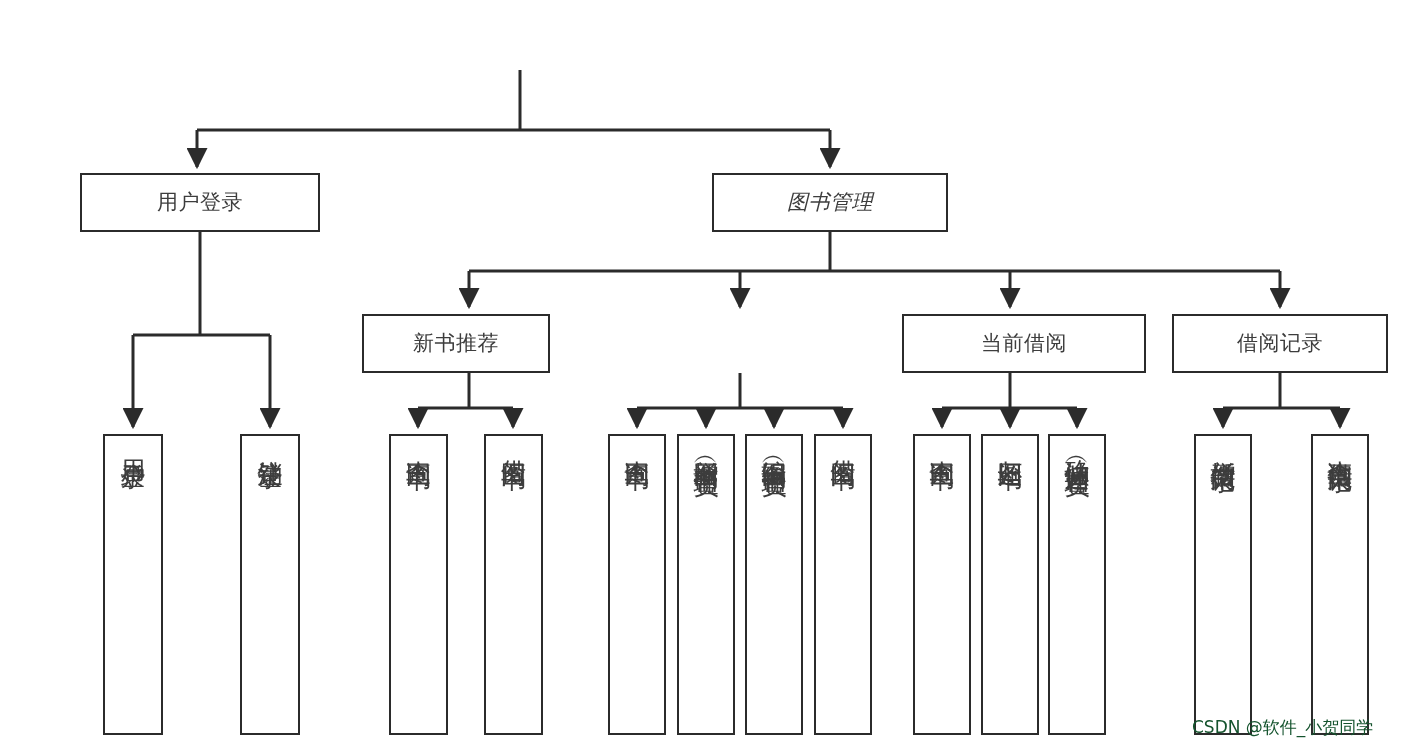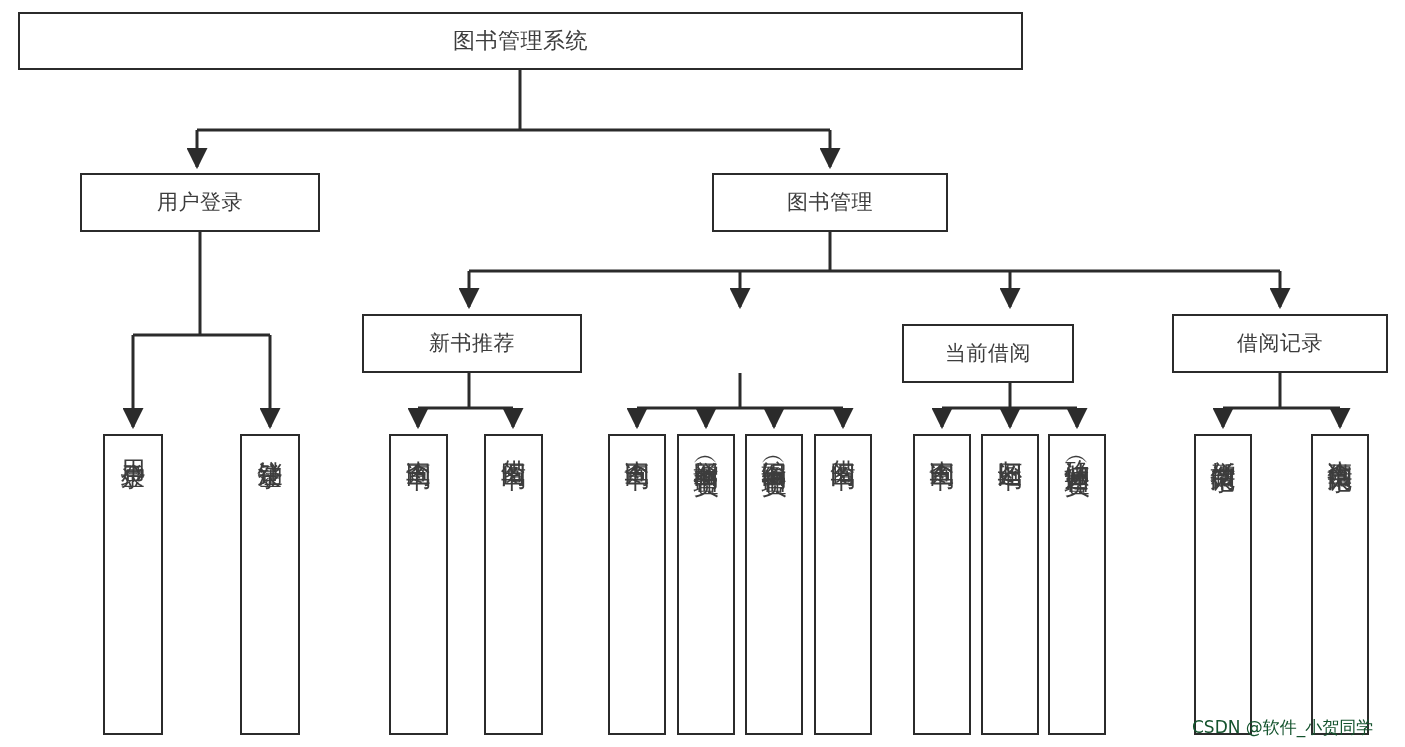--- a/index.html
+++ b/index.html
@@ -124,35 +124,32 @@
       <path d="M 1010 408 L 1010 427" marker-end="url(#arrow)"></path>
       <path d="M 1077 408 L 1077 427" marker-end="url(#arrow)"></path>
 
       <path d="M 1280 373 L 1280 408"></path>
       <path d="M 1223 408 L 1340 408"></path>
       <path d="M 1223 408 L 1223 427" marker-end="url(#arrow)"></path>
       <path d="M 1340 408 L 1340 427" marker-end="url(#arrow)"></path>
     </g>
   </svg>
 
-  <div class="node horiz root" style="left:18px; top:12px; width:1005px; height:58px;">
-    <span class="node-label">图书管理系统</span>
-  </div>
 
   <div class="node horiz" style="left:80px; top:173px; width:240px; height:59px;">
     <span class="node-label">用户登录</span>
   </div>
-  <div class="node horiz" style="left:712px; top:173px; width:236px; height:59px;">
+  <div class="node horiz" style="left:712px; top:173px; width:236px; height:59px;font-style:italic;">
     <span class="node-label">图书管理</span>
   </div>
 
-  <div class="node horiz" style="left:362px; top:314px; width:220px; height:59px;">
+  <div class="node horiz" style="left:362px; top:314px; width:188px; height:59px;">
     <span class="node-label">新书推荐</span>
   </div>
-  <div class="node horiz" style="left:902px; top:324px; width:172px; height:59px;">
+  <div class="node horiz" style="left:902px; top:314px; width:244px; height:59px;">
     <span class="node-label">当前借阅</span>
   </div>
   <div class="node horiz" style="left:1172px; top:314px; width:216px; height:59px;">
     <span class="node-label">借阅记录</span>
   </div>
 
   <div class="node leaf" style="left:103px; top:434px; width:60px; height:301px;">
     <span class="node-label">用户登录</span>
   </div>
   <div class="node leaf" style="left:240px; top:434px; width:60px; height:301px;">

